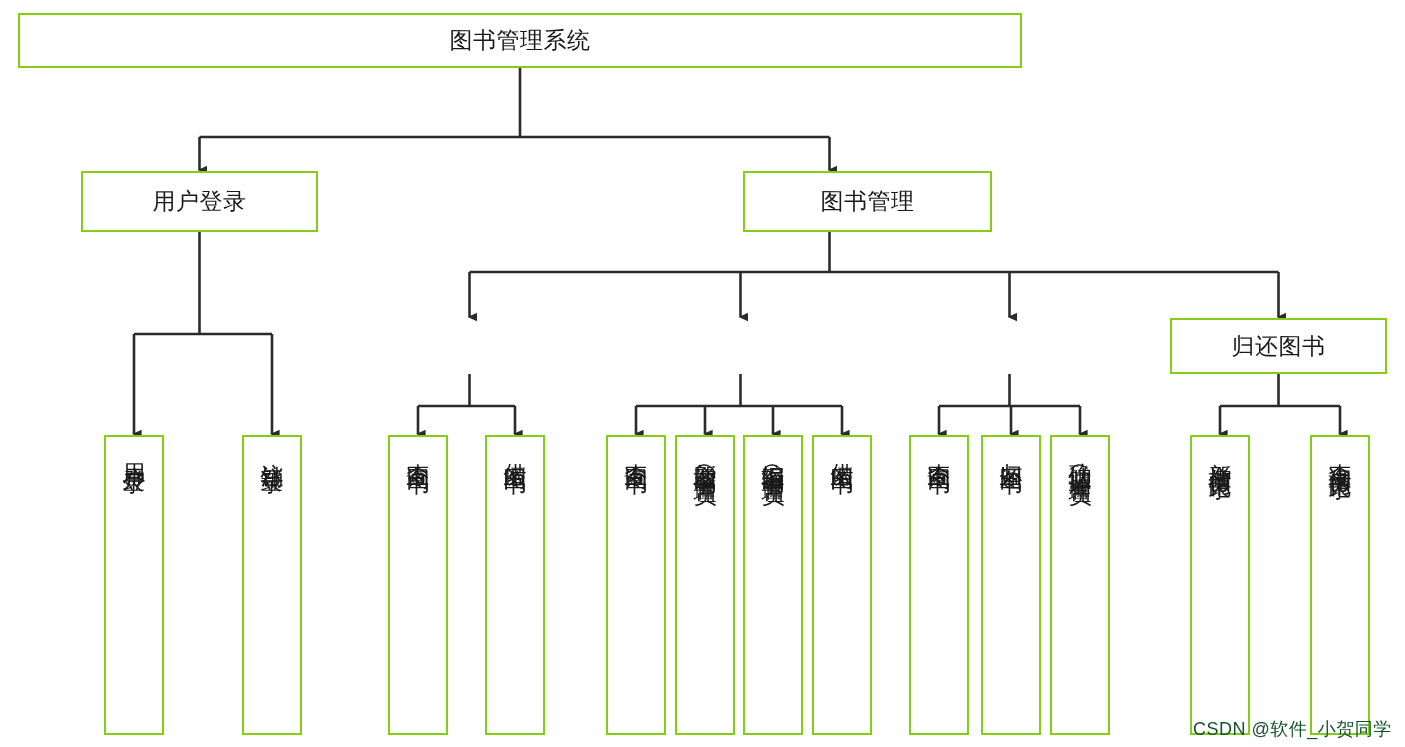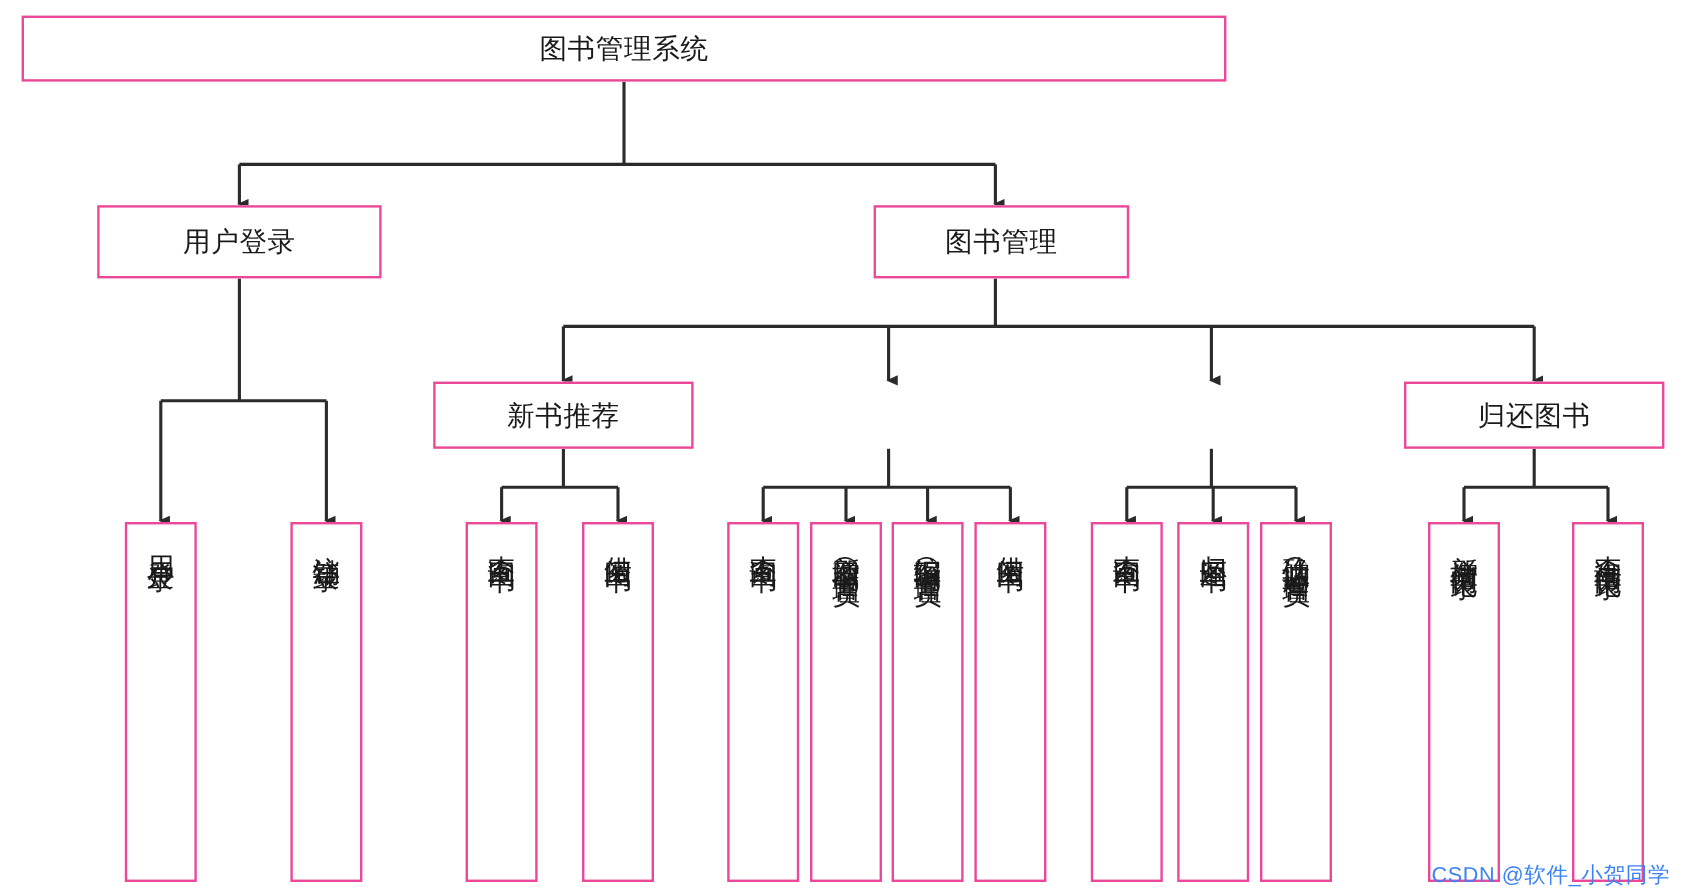--- a/index.html
+++ b/index.html
@@ -24,21 +24,21 @@
     left: 0;
     top: 0;
     width: 1405px;
     height: 747px;
     pointer-events: none;
   }
   .node {
     position: absolute;
     box-sizing: border-box;
     background: #ffffff;
-    border: 2px solid #ec4899;
+    border: 2px solid #84cc16;
     display: flex;
     align-items: center;
     justify-content: center;
     overflow: hidden;
   }
   .node .label {
     color: #1a1a1a;
     line-height: 1.08;
     white-space: pre;
     letter-spacing: 0.5px;
@@ -122,27 +122,24 @@
   <div class="node level2" style="left: 81px; top: 171px; width: 237px; height: 61px;">
     <span class="label">用户登录</span>
   </div>
   <div class="node leaf" style="left: 104px; top: 435px; width: 60px; height: 300px;">
     <span class="label">用户登录</span>
   </div>
   <div class="node leaf" style="left: 242px; top: 435px; width: 60px; height: 300px;">
     <span class="label">注销登录</span>
   </div>
 
-  <div class="node level2" style="left: 728px; top: 171px; width: 213px; height: 61px;">
+  <div class="node level2" style="left: 743px; top: 171px; width: 249px; height: 61px;">
     <span class="label">图书管理</span>
   </div>
 
-  <div class="node level3" style="left: 361px; top: 318px; width: 217px; height: 56px;">
-    <span class="label">新书推荐</span>
-  </div>
   <div class="node leaf" style="left: 388px; top: 435px; width: 60px; height: 300px;">
     <span class="label">查询图书</span>
   </div>
   <div class="node leaf" style="left: 485px; top: 435px; width: 60px; height: 300px;">
     <span class="label">借阅图书</span>
   </div>
 
   <div class="node leaf" style="left: 606px; top: 435px; width: 60px; height: 300px;">
     <span class="label">查询图书</span>
   </div>
@@ -169,14 +166,14 @@
   <div class="node level3" style="left: 1170px; top: 318px; width: 217px; height: 56px;">
     <span class="label">归还图书</span>
   </div>
   <div class="node leaf" style="left: 1190px; top: 435px; width: 60px; height: 300px;">
     <span class="label">新增借阅记录</span>
   </div>
   <div class="node leaf" style="left: 1310px; top: 435px; width: 60px; height: 300px;">
     <span class="label">查询借阅记录</span>
   </div>
 
-  <div class="watermark" style="left: 1193px; top: 717px; color: #3b82f6;">CSDN @软件_小贺同学</div>
+  <div class="watermark" style="left: 1193px; top: 717px; color: #14532d;">CSDN @软件_小贺同学</div>
 </div>
 
 </body></html>

